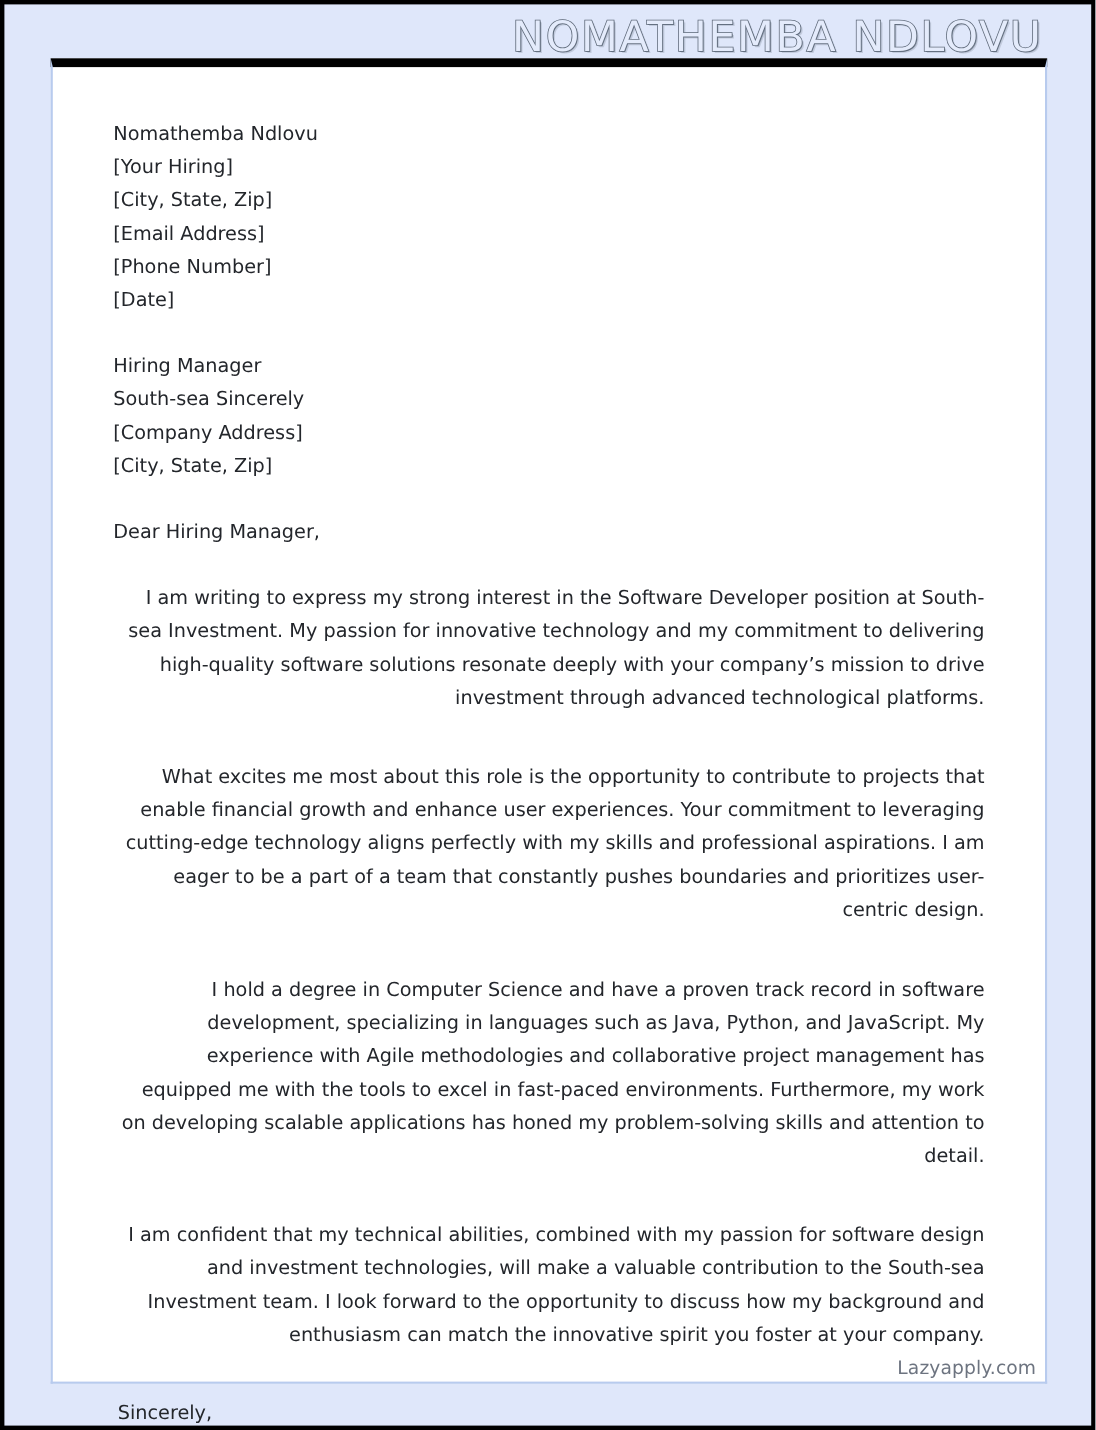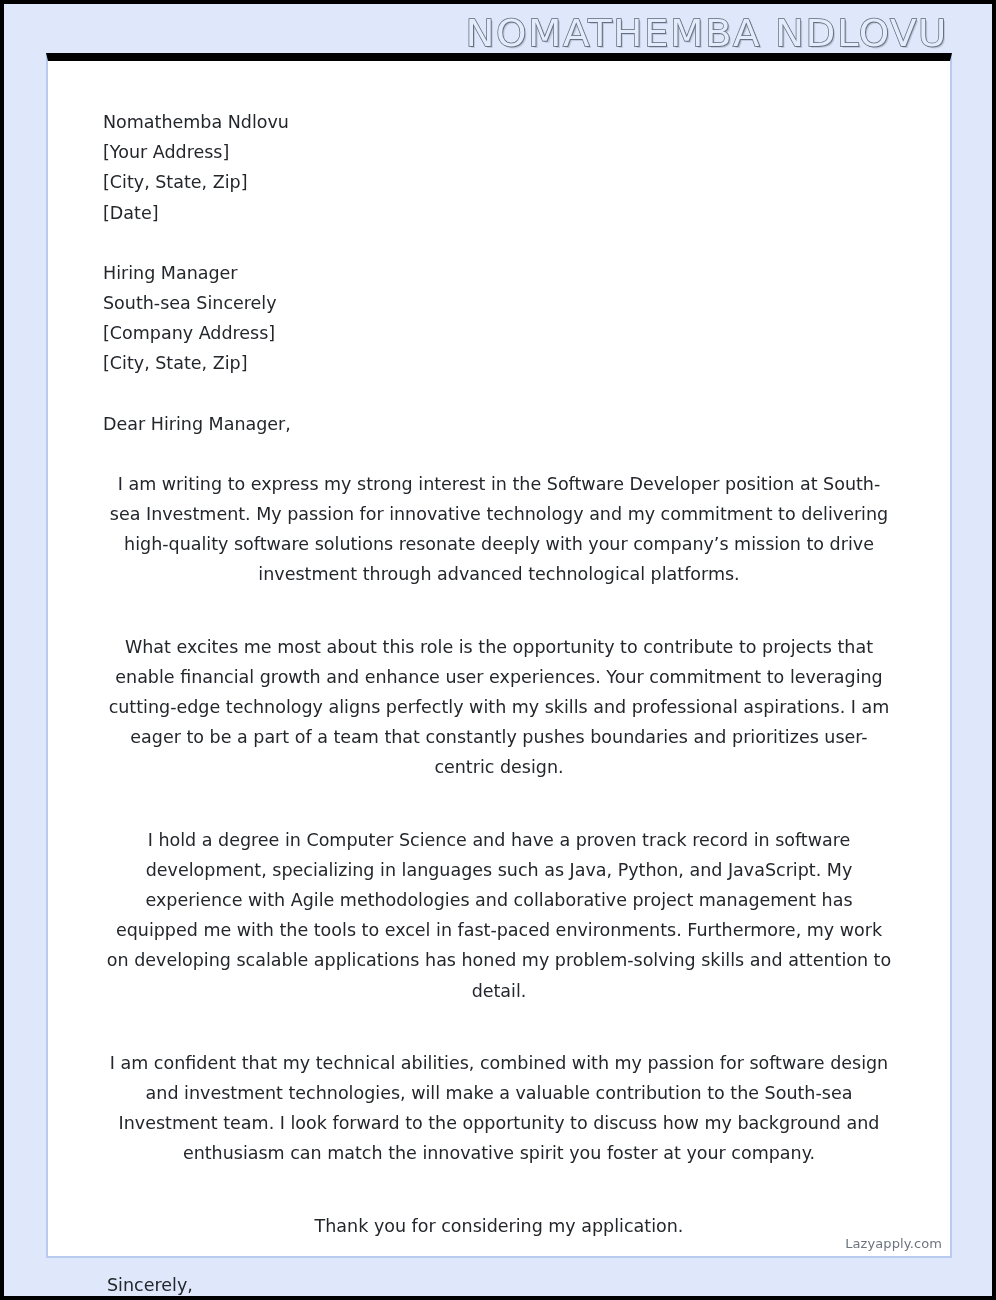--- a/index.html
+++ b/index.html
@@ -83,32 +83,32 @@
   }
 
   .addr-line {
     white-space: pre;
   }
   .block-gap {
     height: 30px;
   }
   .para {
     margin: 0;
-    text-align: center;
+    text-align: right;
   }
   .para + .para {
     margin-top: 42px;
   }
 
   
   .watermark {
     position: absolute;
     right: 8px;
     bottom: 4px;
-    font-size: 13px;
+    font-size: 17px;
     line-height: 16px;
     color: #6d7480;
     font-family: "DejaVu Sans", sans-serif;
     letter-spacing: 0.1px;
   }
 
   
   .overflow-text {
     position: absolute;
     left: 103px;
@@ -128,22 +128,24 @@
   <div class="header-band">
     <div class="header-title">NOMATHEMBA NDLOVU</div>
   </div>
 
   <div class="letter-sheet">
 
     <div class="letter-body">
 
       <div>
         <div class="addr-line">Nomathemba Ndlovu</div>
-        <div class="addr-line">[Your Address]</div>
+        <div class="addr-line">[Your Hiring]</div>
         <div class="addr-line">[City, State, Zip]</div>
+        <div class="addr-line">[Email Address]</div>
+        <div class="addr-line">[Phone Number]</div>
         <div class="addr-line">[Date]</div>
       </div>
 
       <div class="block-gap"></div>
 
       <div>
         <div class="addr-line">Hiring Manager</div>
         <div class="addr-line">South-sea Sincerely</div>
         <div class="addr-line">[Company Address]</div>
         <div class="addr-line">[City, State, Zip]</div>
@@ -152,21 +154,20 @@
       <div class="block-gap"></div>
 
       <div class="addr-line">Dear Hiring Manager,</div>
 
       <div class="block-gap"></div>
 
       <p class="para">I am writing to express my strong interest in the Software Developer position at South-sea Investment. My passion for innovative technology and my commitment to delivering high-quality software solutions resonate deeply with your company’s mission to drive investment through advanced technological platforms.</p>
       <p class="para">What excites me most about this role is the opportunity to contribute to projects that enable financial growth and enhance user experiences. Your commitment to leveraging cutting-edge technology aligns perfectly with my skills and professional aspirations. I am eager to be a part of a team that constantly pushes boundaries and prioritizes user-centric design.</p>
       <p class="para">I hold a degree in Computer Science and have a proven track record in software development, specializing in languages such as Java, Python, and JavaScript. My experience with Agile methodologies and collaborative project management has equipped me with the tools to excel in fast-paced environments. Furthermore, my work on developing scalable applications has honed my problem-solving skills and attention to detail.</p>
       <p class="para">I am confident that my technical abilities, combined with my passion for software design and investment technologies, will make a valuable contribution to the South-sea Investment team. I look forward to the opportunity to discuss how my background and enthusiasm can match the innovative spirit you foster at your company.</p>
-      <p class="para">Thank you for considering my application.</p>
 
     </div>
 
     <div class="watermark">Lazyapply.com</div>
 
   </div>
 
   <div class="overflow-text">
     <div class="addr-line">Sincerely,</div>
   </div>

